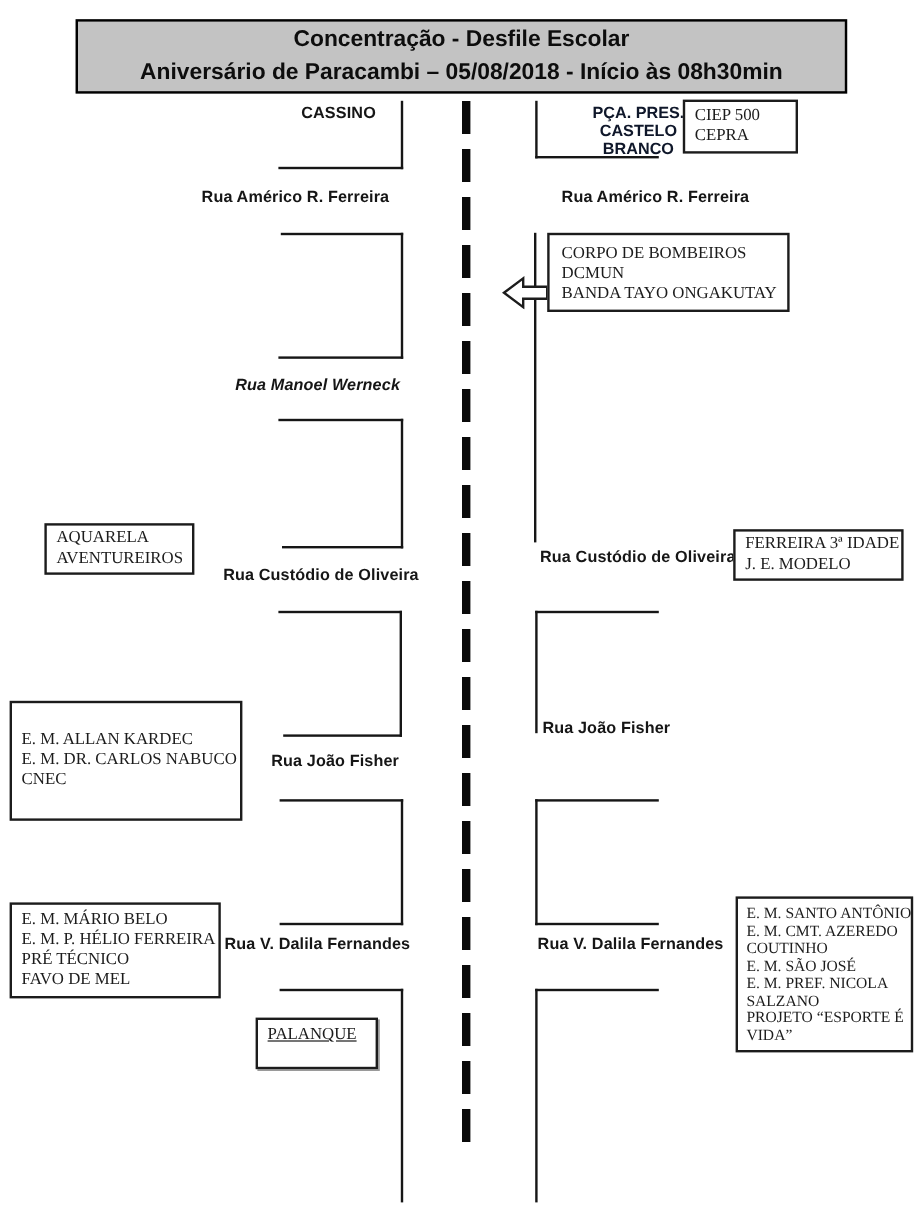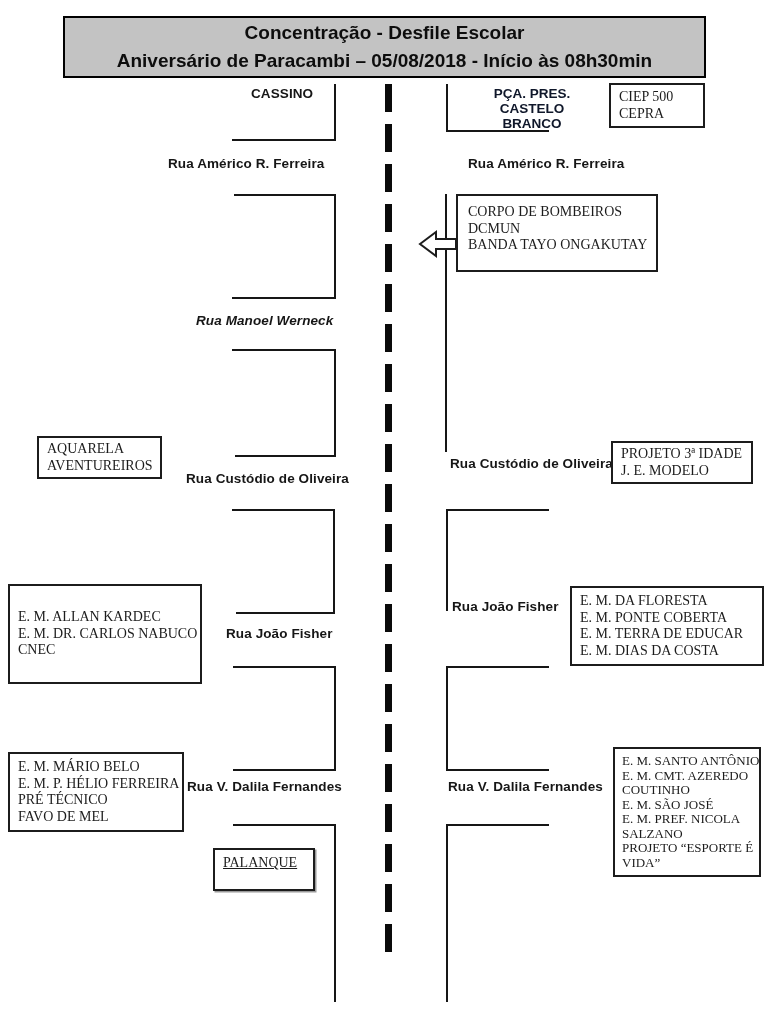--- a/index.html
+++ b/index.html
@@ -109,53 +109,47 @@
   <div class="street-label" style="left:452px;top:599px;">Rua João Fisher</div>
   <div class="street-label" style="left:187px;top:779px;">Rua V. Dalila Fernandes</div>
   <div class="street-label" style="left:448px;top:779px;">Rua V. Dalila Fernandes</div>
 
   <div class="arrow-wrap">
     <svg width="40" height="28" viewBox="0 0 40 28">
       <polygon points="2,14 18,2 18,9 38,9 38,19 18,19 18,26" fill="#ffffff" stroke="#1c1c1c" stroke-width="2"></polygon>
     </svg>
   </div>
 
-  <div class="box" style="left:609px;top:83px;width:76px;">
+  <div class="box" style="left:569px;top:83px;width:76px;">
     <div>CIEP 500</div>
     <div>CEPRA</div>
   </div>
 
-  <div class="box" style="left:456px;top:194px;width:180px;padding:8px 8px 16px 10px;">
+  <div class="box" style="left:456px;top:194px;width:180px;padding:8px 8px 4px 10px;">
     <div>CORPO DE BOMBEIROS</div>
     <div>DCMUN</div>
     <div>BANDA TAYO ONGAKUTAY</div>
   </div>
 
   <div class="box" style="left:37px;top:436px;width:105px;padding:3px 8px;">
     <div>AQUARELA</div>
     <div>AVENTUREIROS</div>
   </div>
 
   <div class="box" style="left:611px;top:441px;width:122px;padding:3px 8px;">
-    <div>PROJETO 3ª IDADE</div>
+    <div>FERREIRA 3ª IDADE</div>
     <div>J. E. MODELO</div>
   </div>
 
   <div class="box" style="left:8px;top:584px;width:174px;padding:23px 8px;">
     <div>E. M. ALLAN KARDEC</div>
     <div>E. M. DR. CARLOS NABUCO</div>
     <div>CNEC</div>
   </div>
 
-  <div class="box" style="left:570px;top:586px;width:174px;padding:5px 8px;">
-    <div>E. M. DA FLORESTA</div>
-    <div>E. M. PONTE COBERTA</div>
-    <div>E. M. TERRA DE EDUCAR</div>
-    <div>E. M. DIAS DA COSTA</div>
-  </div>
 
   <div class="box" style="left:8px;top:752px;width:156px;padding:5px 8px;">
     <div>E. M. MÁRIO BELO</div>
     <div>E. M. P. HÉLIO FERREIRA</div>
     <div>PRÉ TÉCNICO</div>
     <div>FAVO DE MEL</div>
   </div>
 
   <div class="box" style="left:613px;top:747px;width:130px;padding:5px 7px;font-size:13px;line-height:14.5px;">
     <div>E. M. SANTO ANTÔNIO</div>

